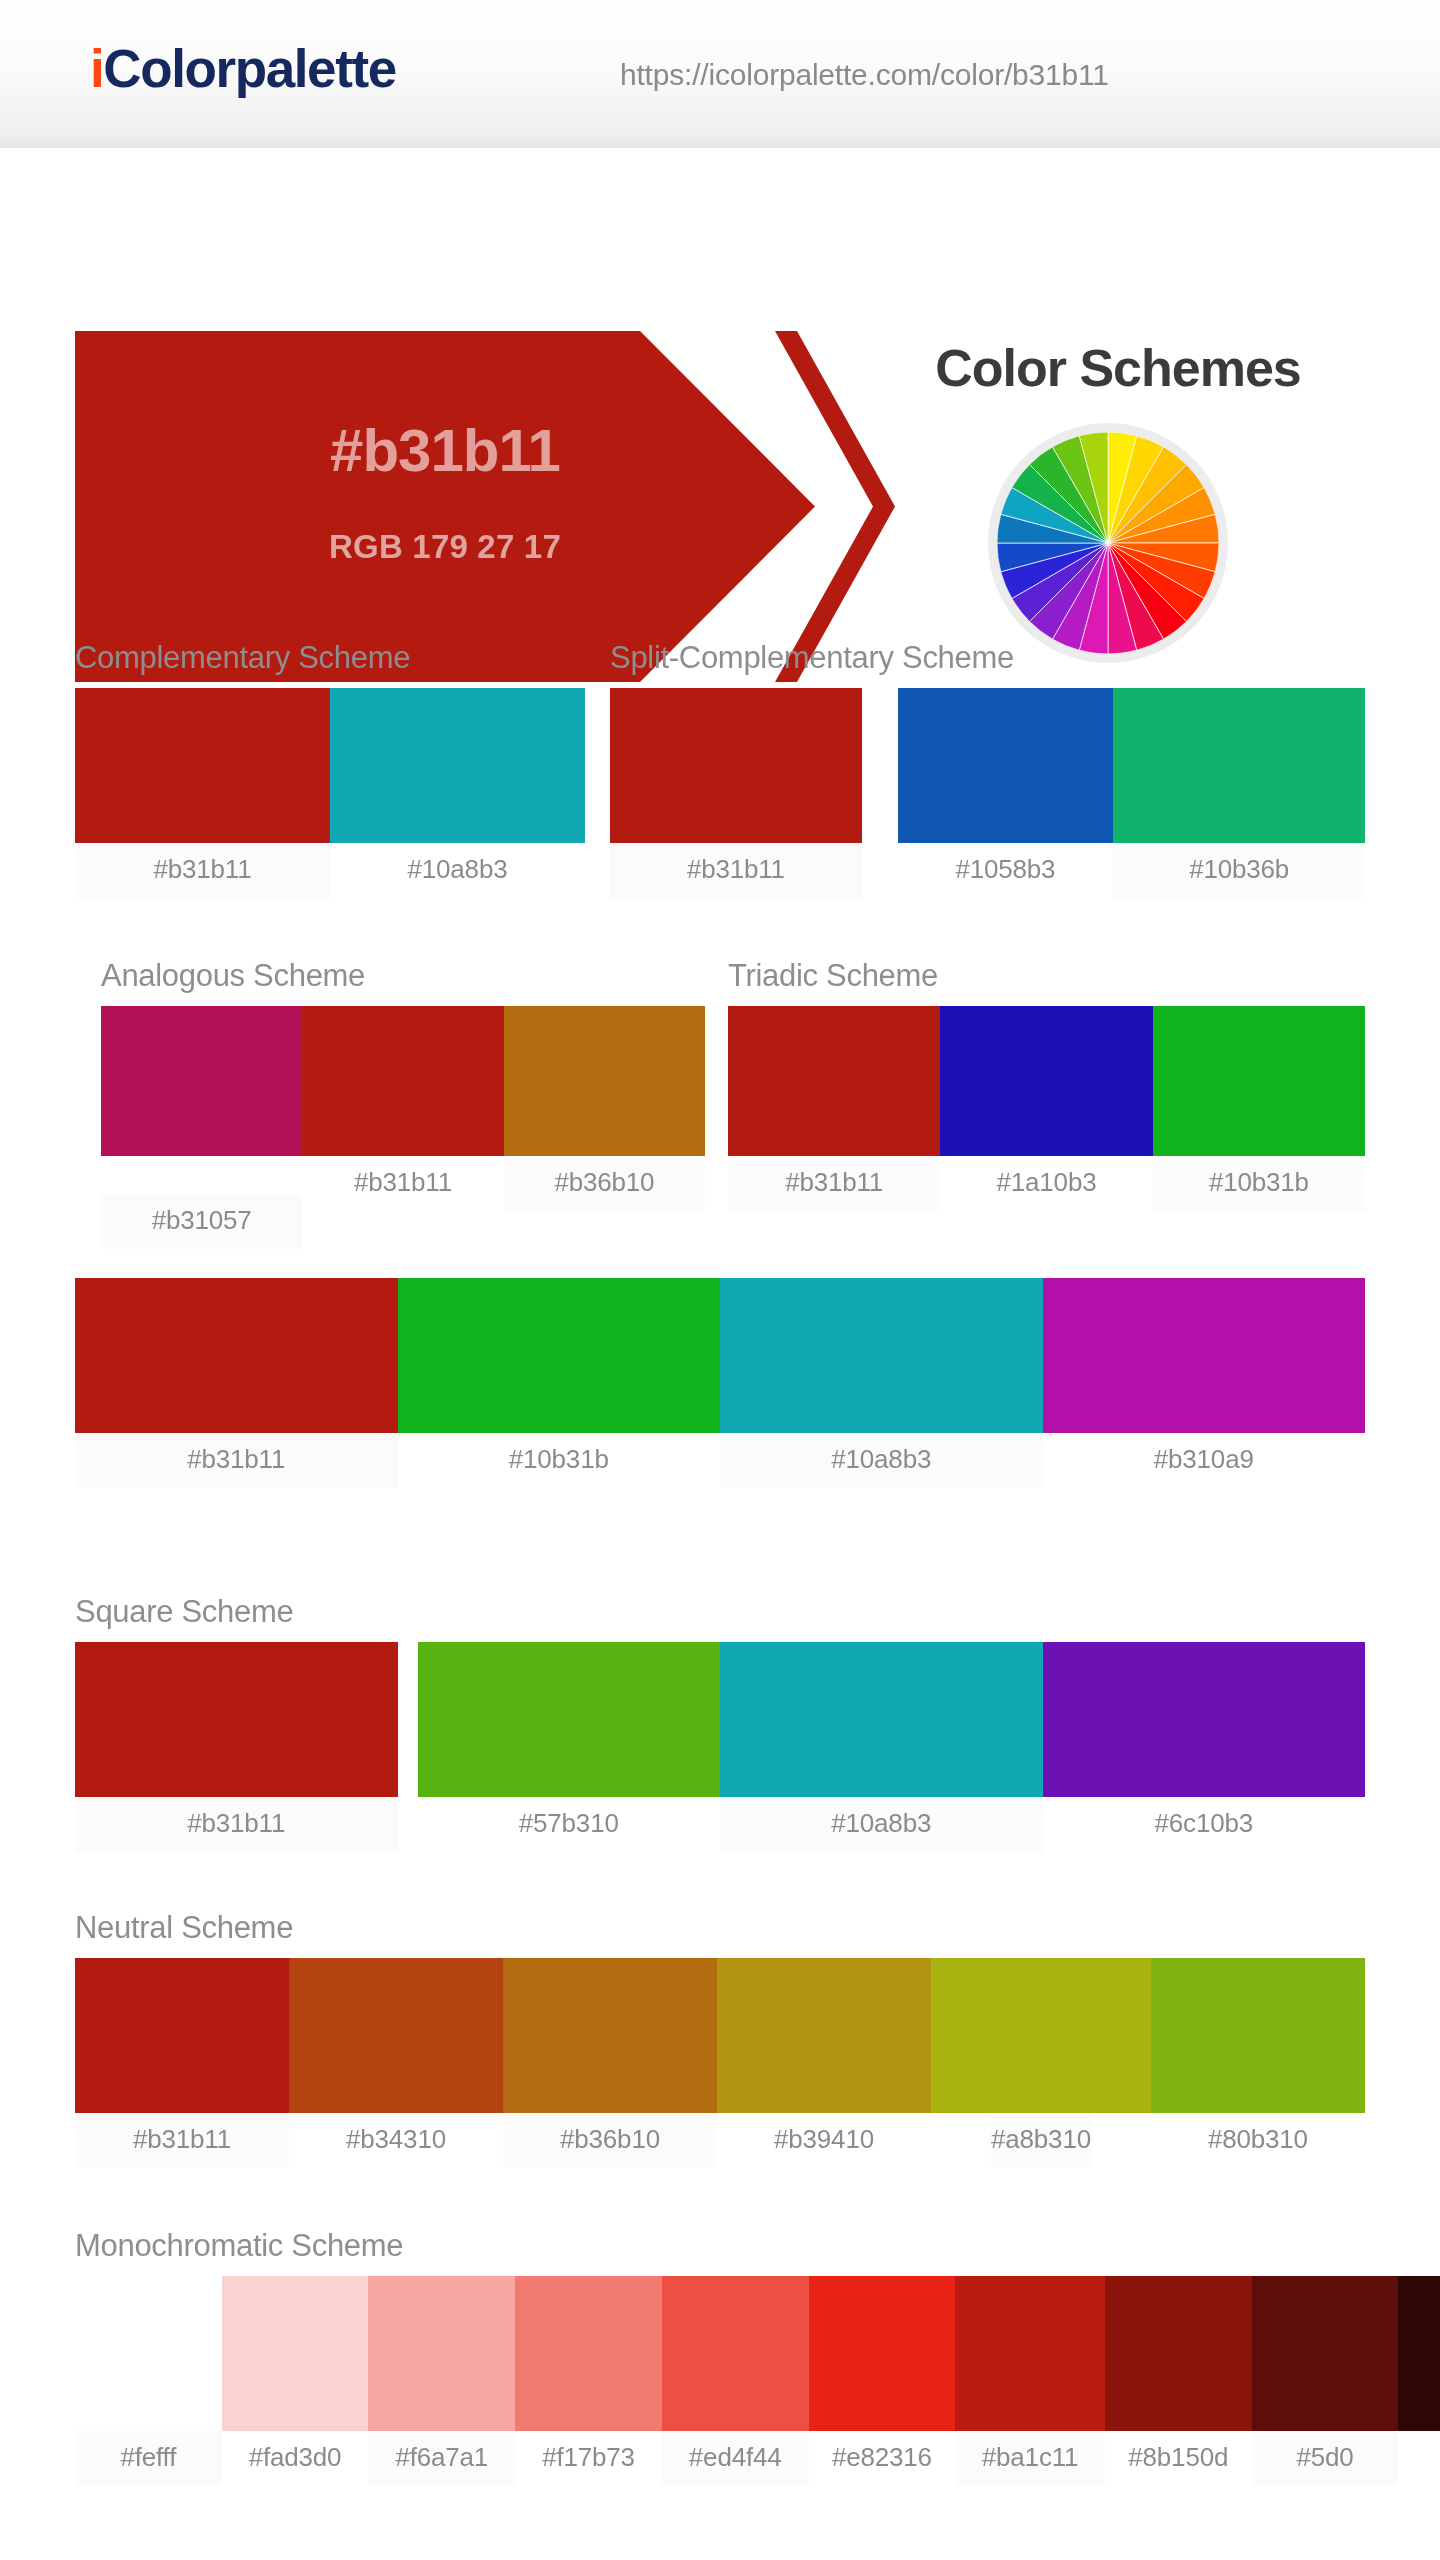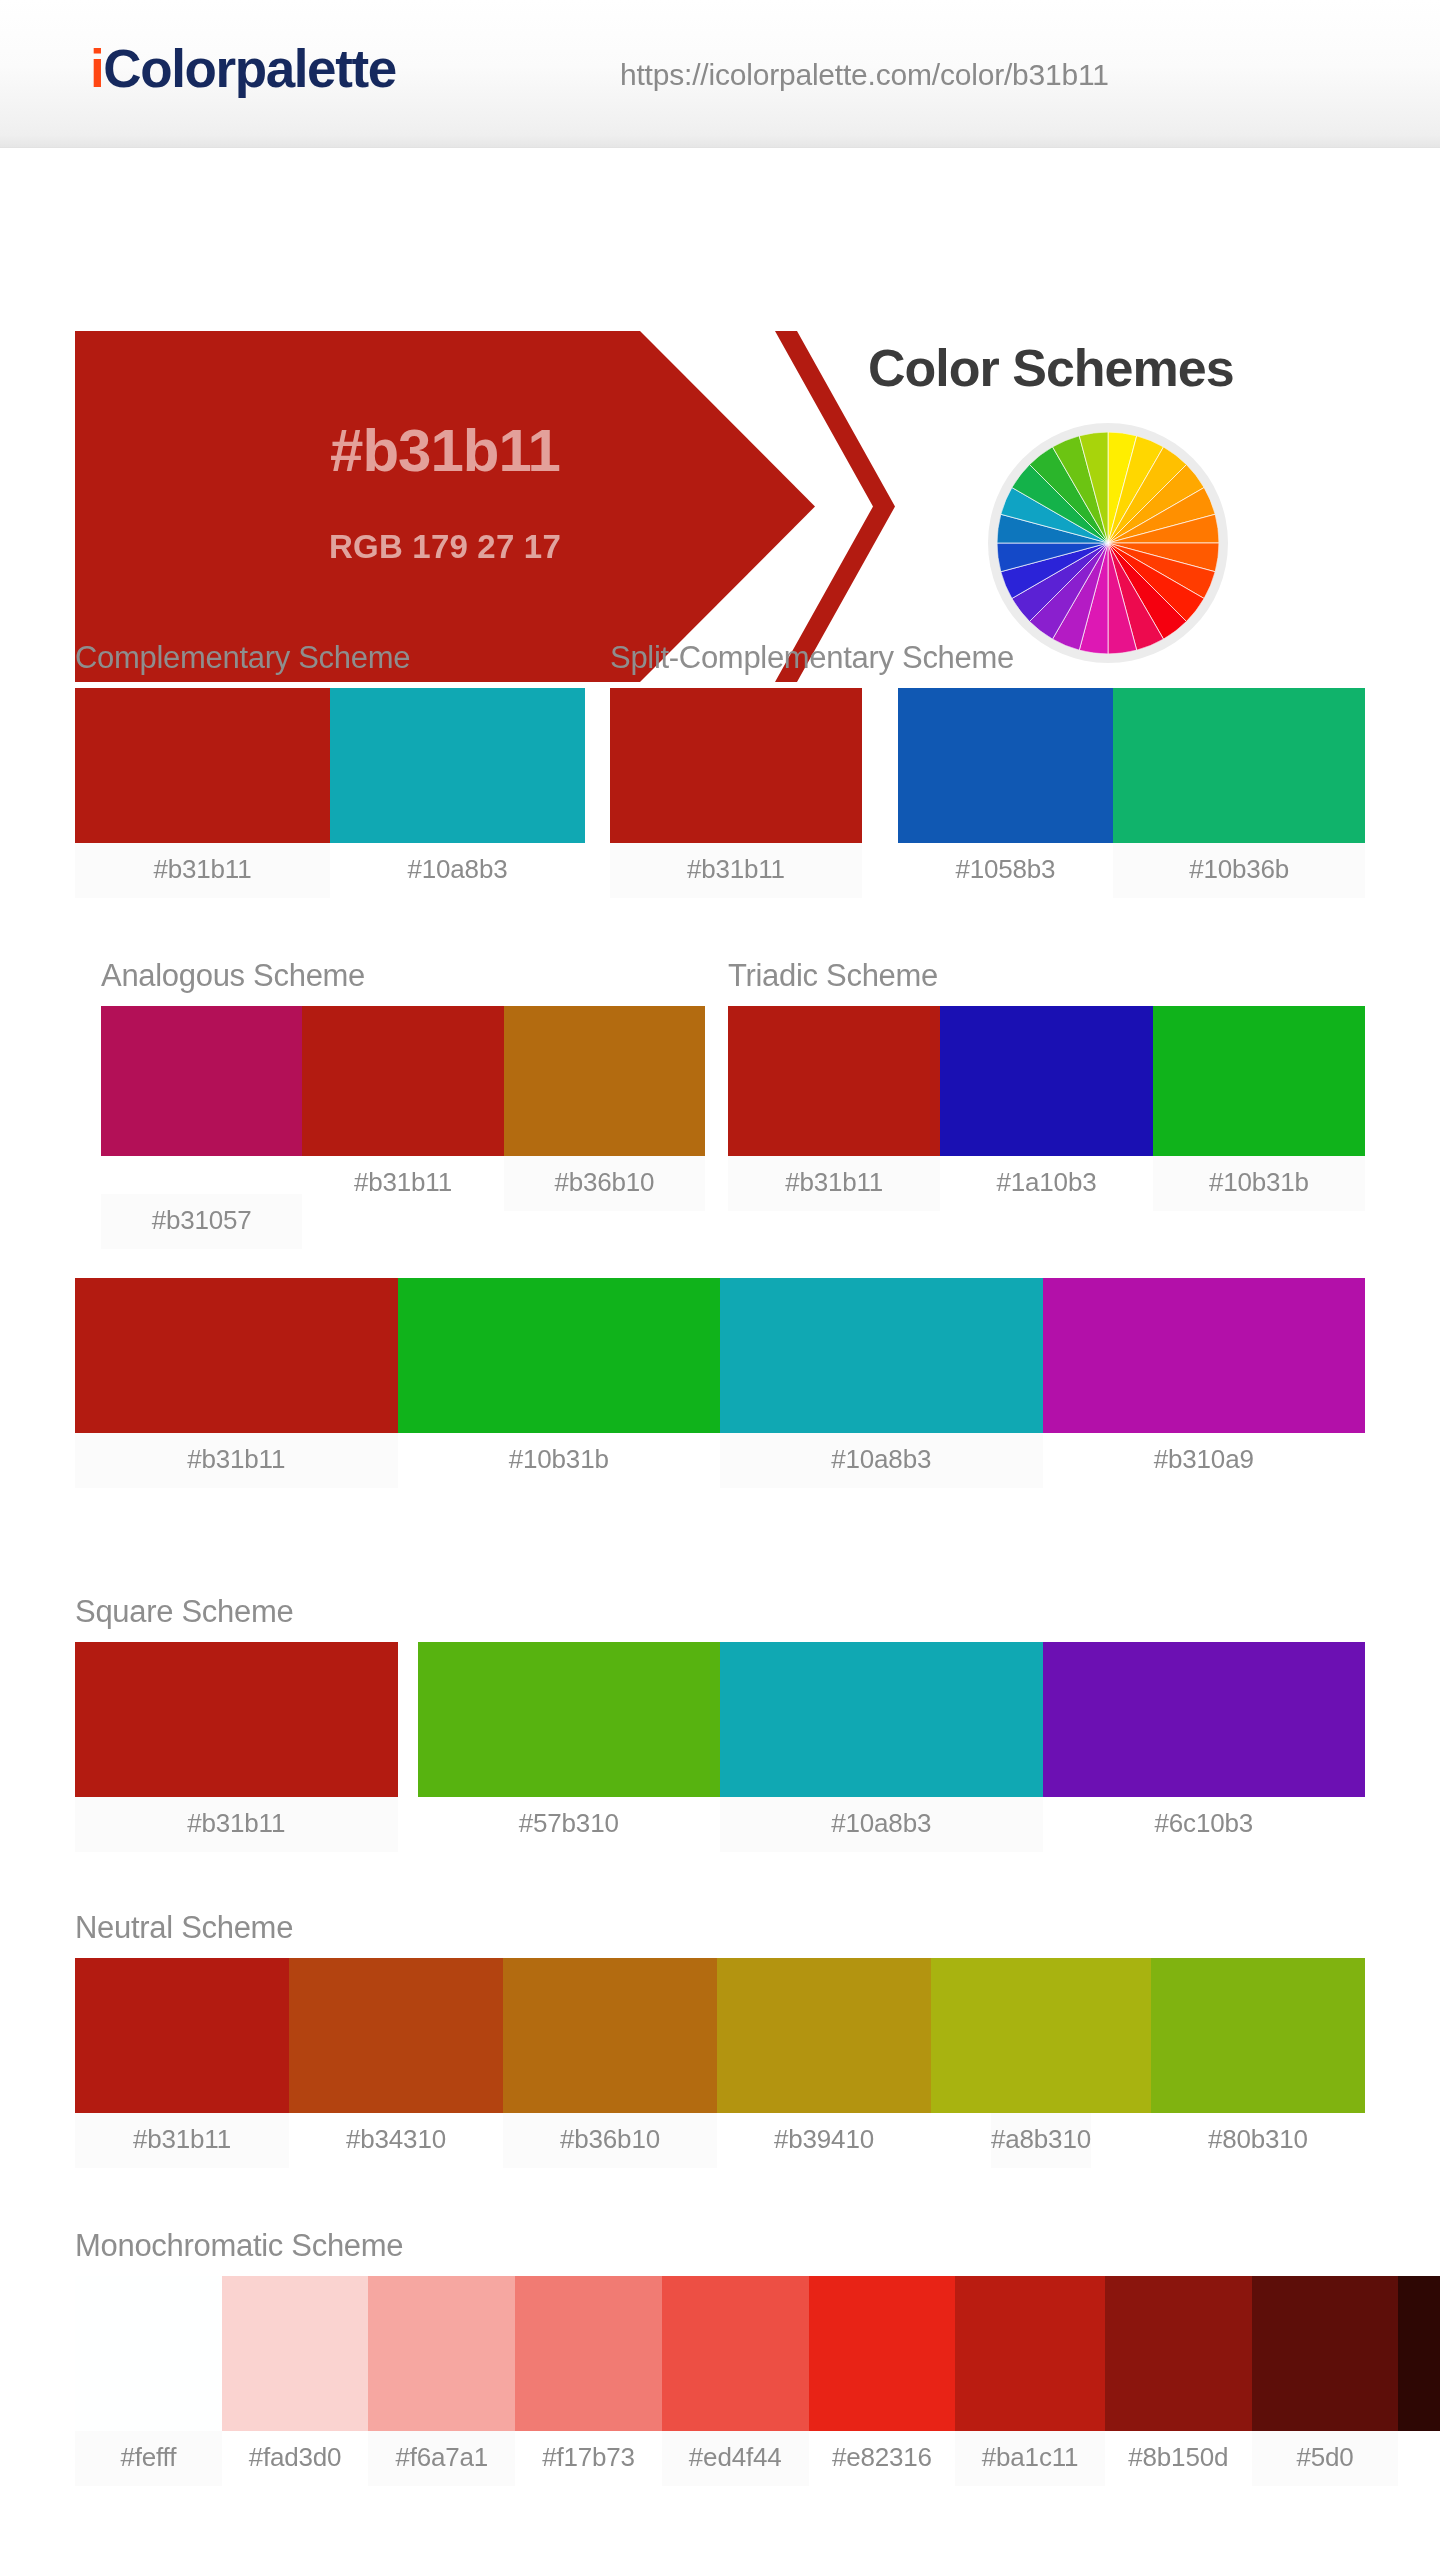--- a/index.html
+++ b/index.html
@@ -87,21 +87,21 @@
     font-weight: bold;
     color: #e0a49e;
     letter-spacing: 0.2px;
   }
 
   .schemes-title {
     position: absolute;
     left: 868px;
     top: 190px;
     width: 500px;
-    text-align: left;
+    text-align: center;
     font-size: 52px;
     font-weight: bold;
     color: #3b3b3b;
     letter-spacing: -1px;
   }
   .wheel-wrap {
     position: absolute;
     left: 988px;
     top: 275px;
     width: 240px;

